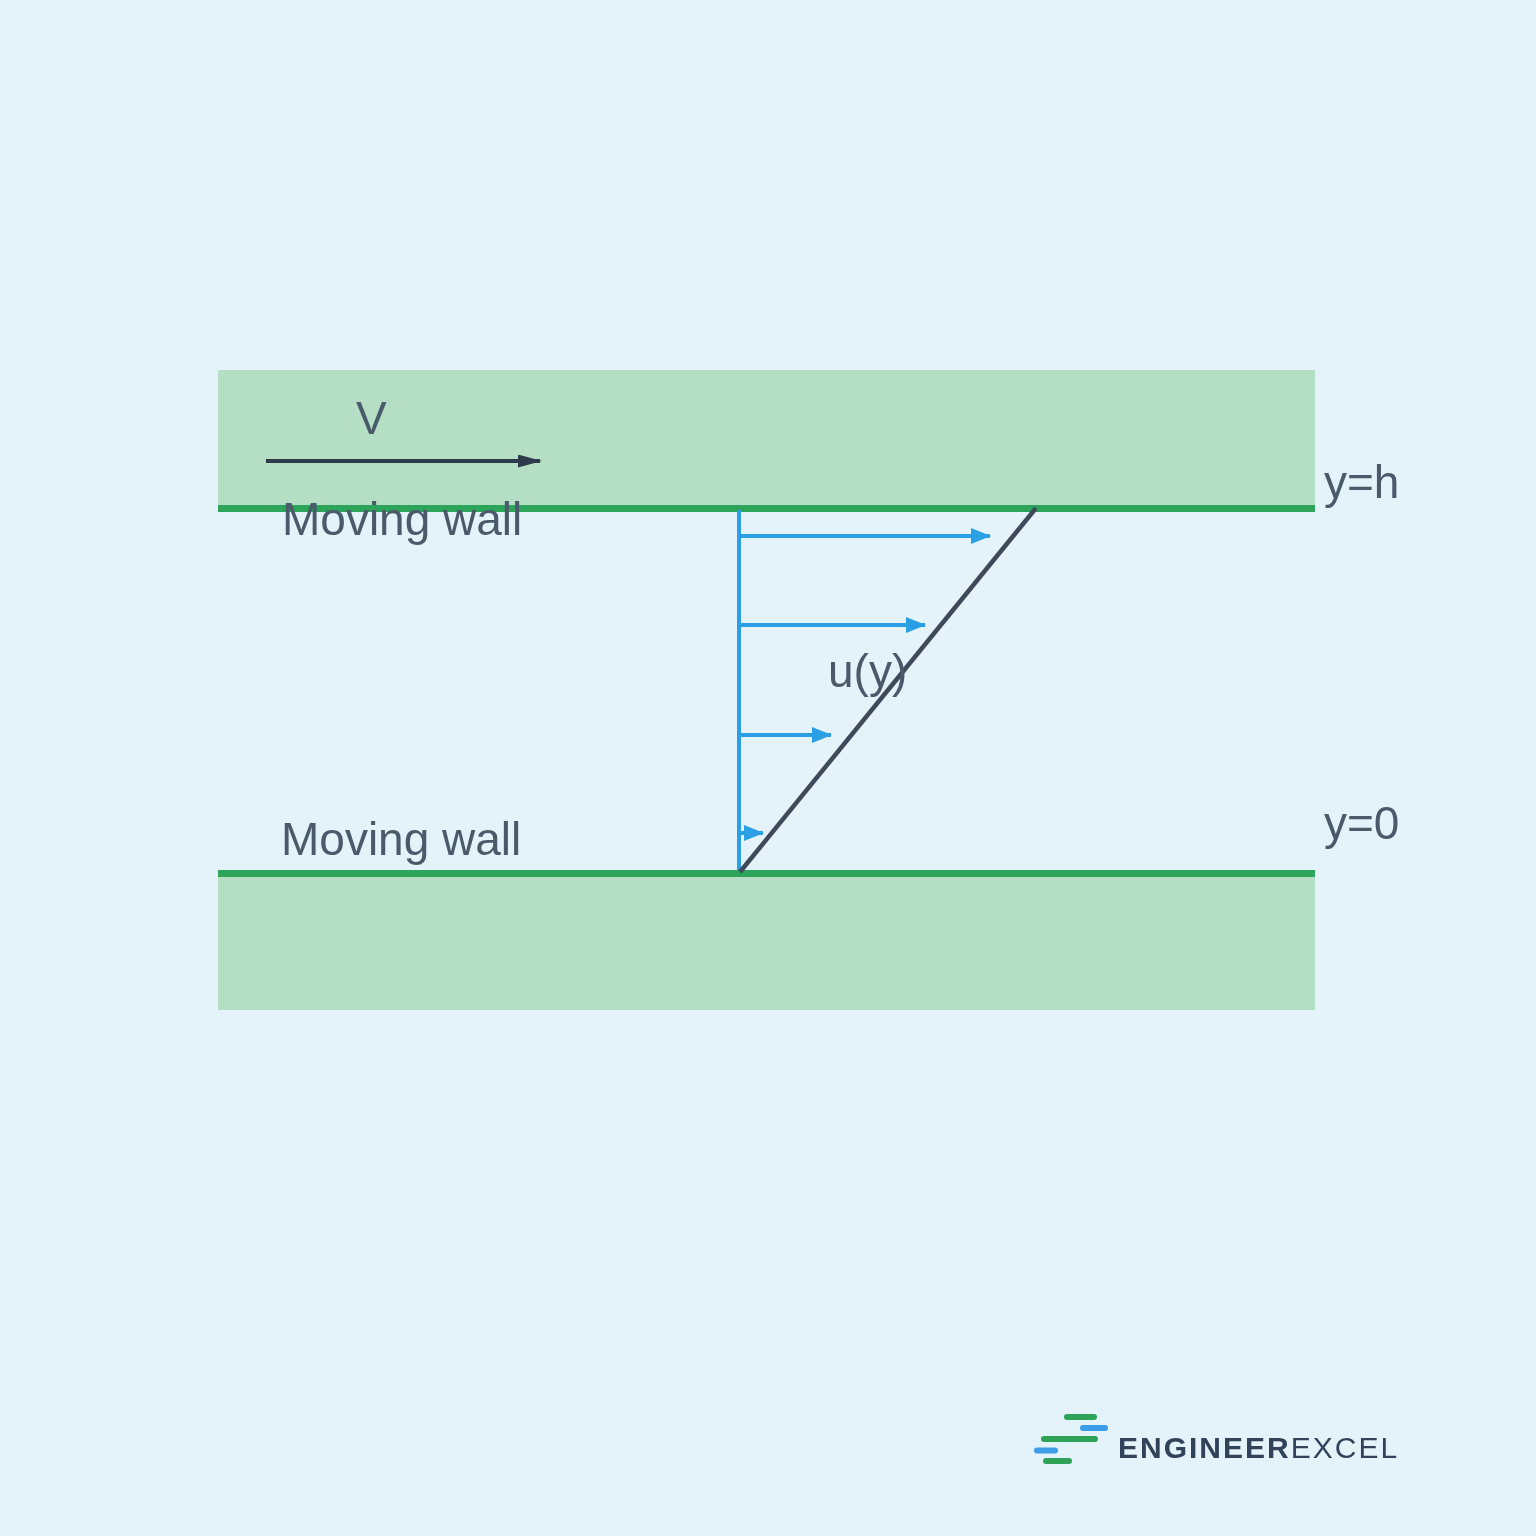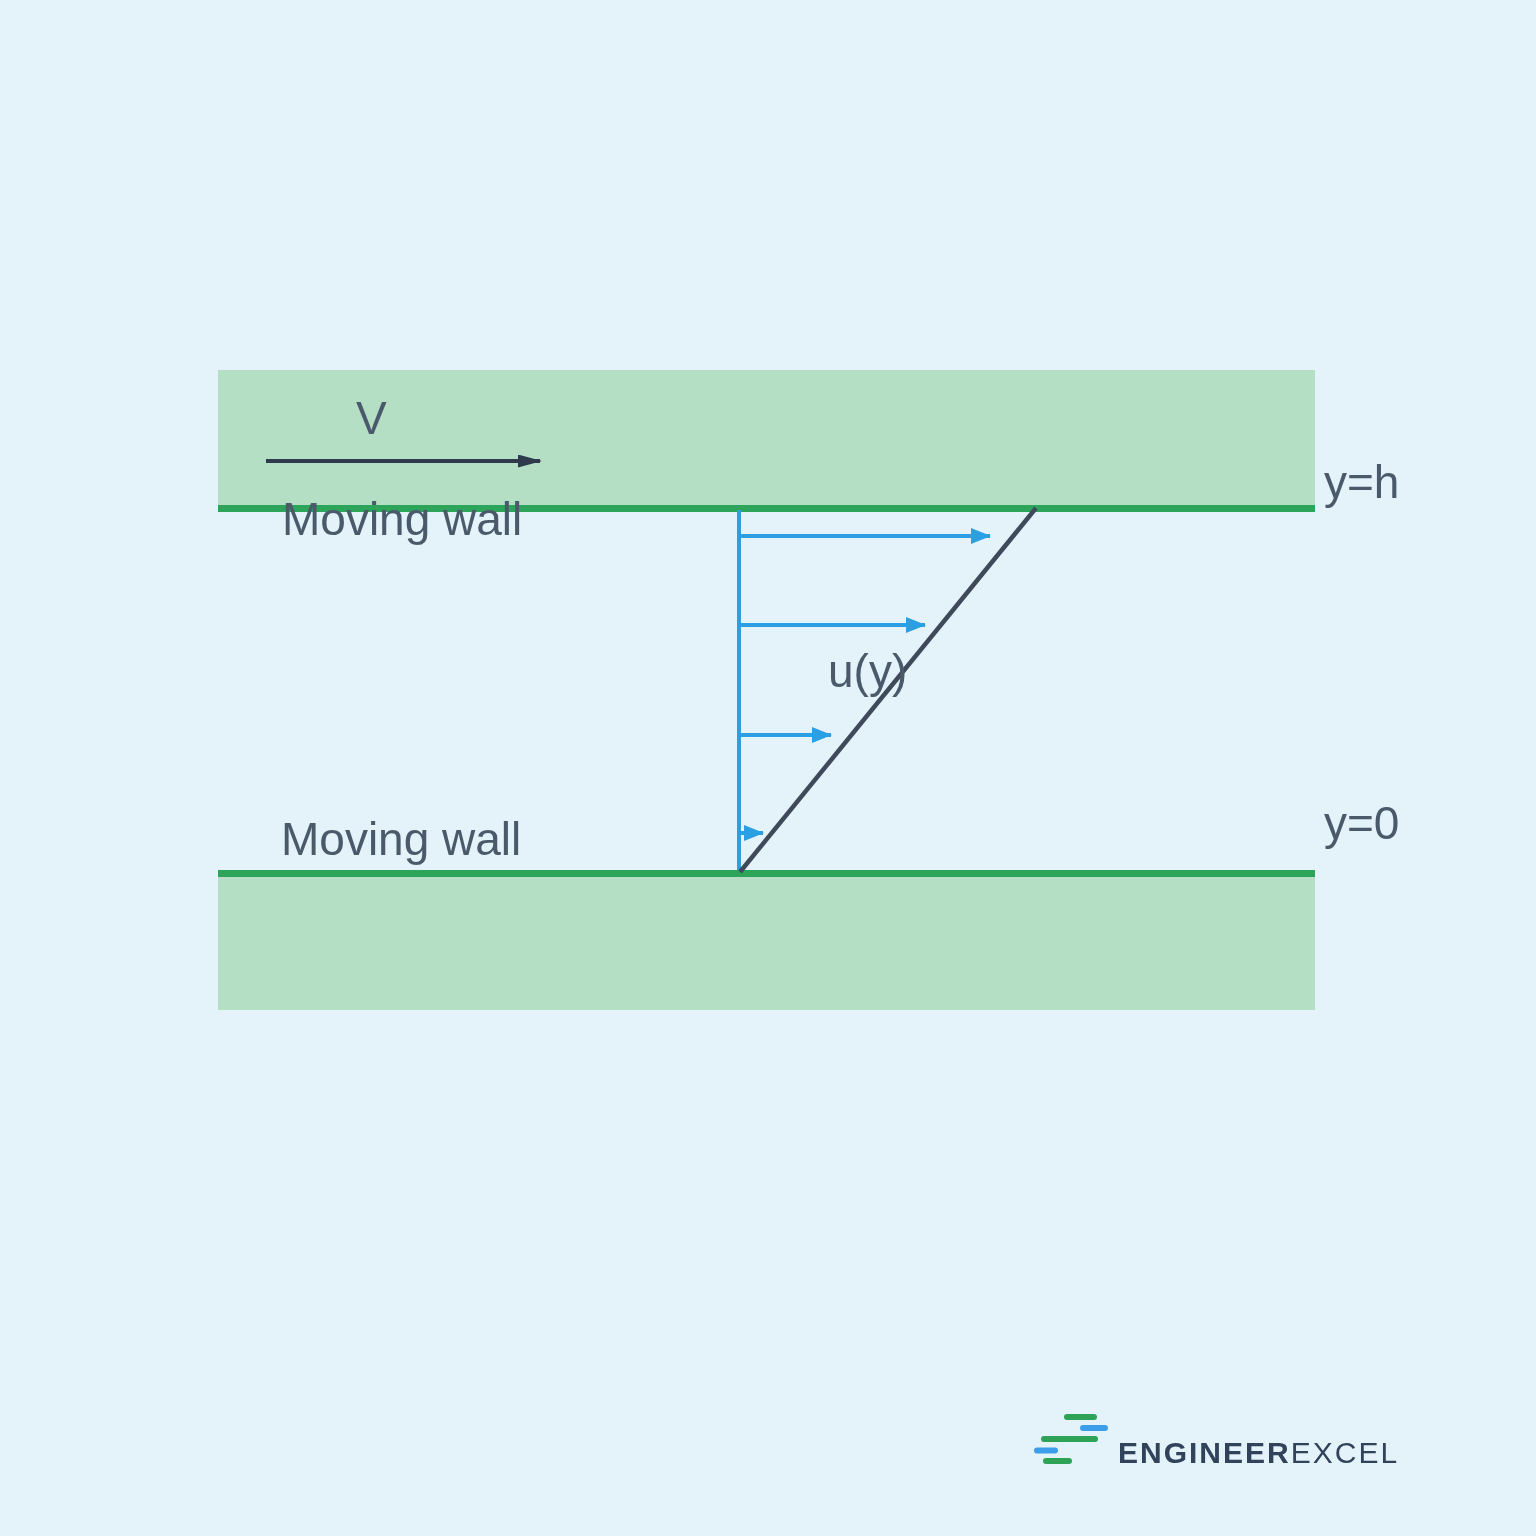--- a/index.html
+++ b/index.html
@@ -49,21 +49,21 @@
   .label.moving-wall    { left: 282px;  top: 496px; }
   .label.fixed-wall     { left: 281px;  top: 816px; }
   .label.uy-label       { left: 797px;  top: 648px; margin-left: 31px; }
   .label.yh-label       { left: 1324px; top: 459px; }
   .label.y0-label       { left: 1324px; top: 800px; }
   .logo {
     position: absolute;
     left: 1030px;
     top: 1408px;
     display: flex;
-    align-items: flex-end;
+    align-items: center;
   }
   .logo-icon {
     display: block;
     margin-right: 8px;
   }
   .logo-text {
     font-size: 30px;
     line-height: 1;
     letter-spacing: 2px;
     color: #31435a;

